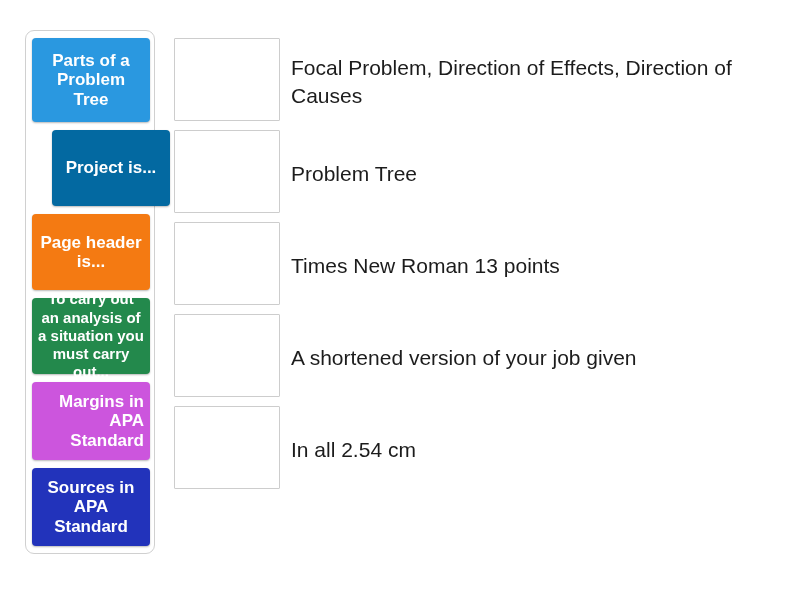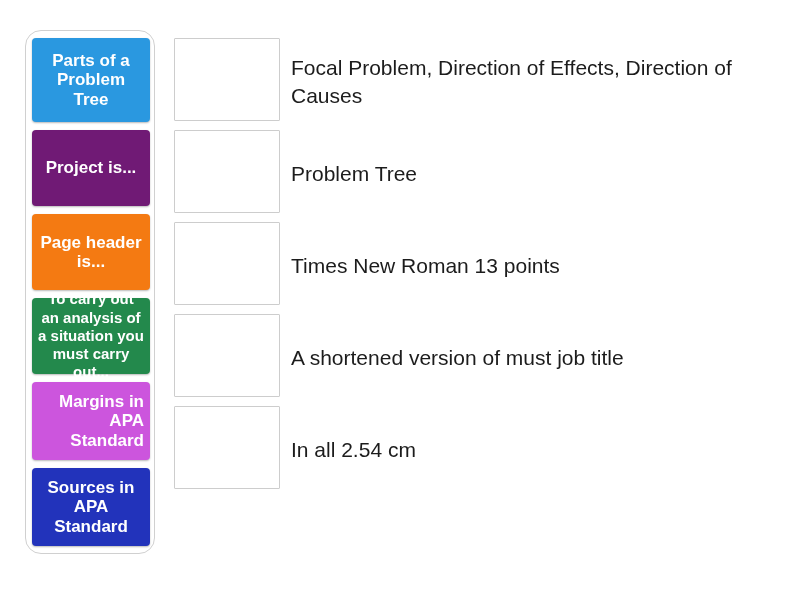--- a/index.html
+++ b/index.html
@@ -25,21 +25,21 @@
   }
 
   
   .tiles-panel {
     position: absolute;
     left: 25px;
     top: 30px;
     width: 130px;
     box-sizing: border-box;
     border: 1px solid #d0d0d0;
-    border-radius: 16px;
+    border-radius: 9px;
     background: #ffffff;
     padding: 7px 6px 7px 6px;
     display: flex;
     flex-direction: column;
     gap: 8px;
   }
 
   .tile {
     box-sizing: border-box;
     width: 118px;
@@ -107,21 +107,21 @@
 <body>
 
 <div class="activity">
 
   <div class="tiles-panel">
 
     <div class="tile size-lg h-84" style="background:#2a98e0;">
       <span class="tile-label">Parts of a Problem Tree</span>
     </div>
 
-    <div class="tile size-lg h-76" style="background:#701a75;">
+    <div class="tile size-lg h-76" style="background:#0369a1;margin-left:20px;">
       <span class="tile-label">Project is...</span>
     </div>
 
     <div class="tile size-lg h-76" style="background:#f47a12;">
       <span class="tile-label">Page header is...</span>
     </div>
 
     <div class="tile size-sm h-76" style="background:#23894c;">
       <span class="tile-label">To carry out an analysis of a situation you must carry out...</span>
     </div>
@@ -149,21 +149,21 @@
       <div class="answer-text">Problem Tree</div>
     </div>
 
     <div class="answer-row">
       <div class="dropzone"></div>
       <div class="answer-text">Times New Roman 13 points</div>
     </div>
 
     <div class="answer-row">
       <div class="dropzone"></div>
-      <div class="answer-text">A shortened version of must job title</div>
+      <div class="answer-text">A shortened version of your job given</div>
     </div>
 
     <div class="answer-row">
       <div class="dropzone"></div>
       <div class="answer-text">In all 2.54 cm</div>
     </div>
 
   </div>
 </div>
 

